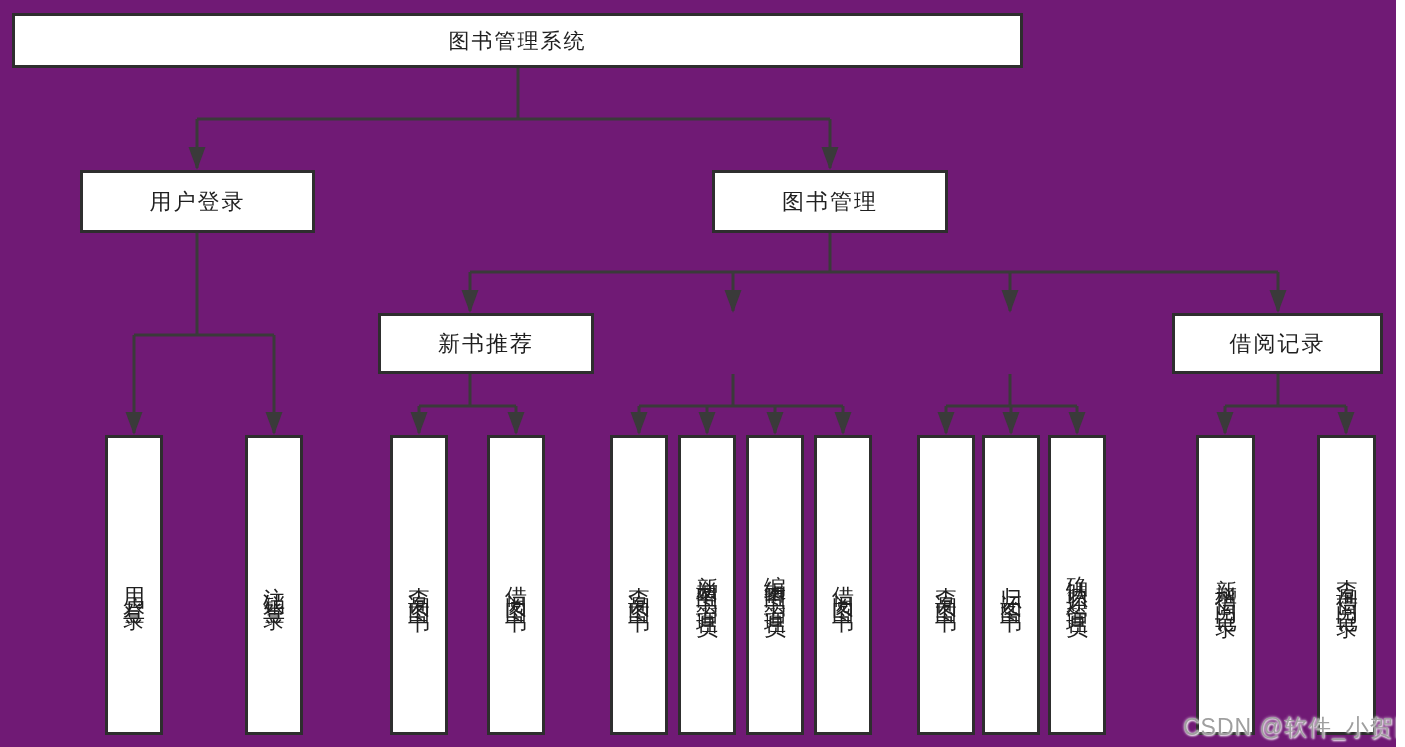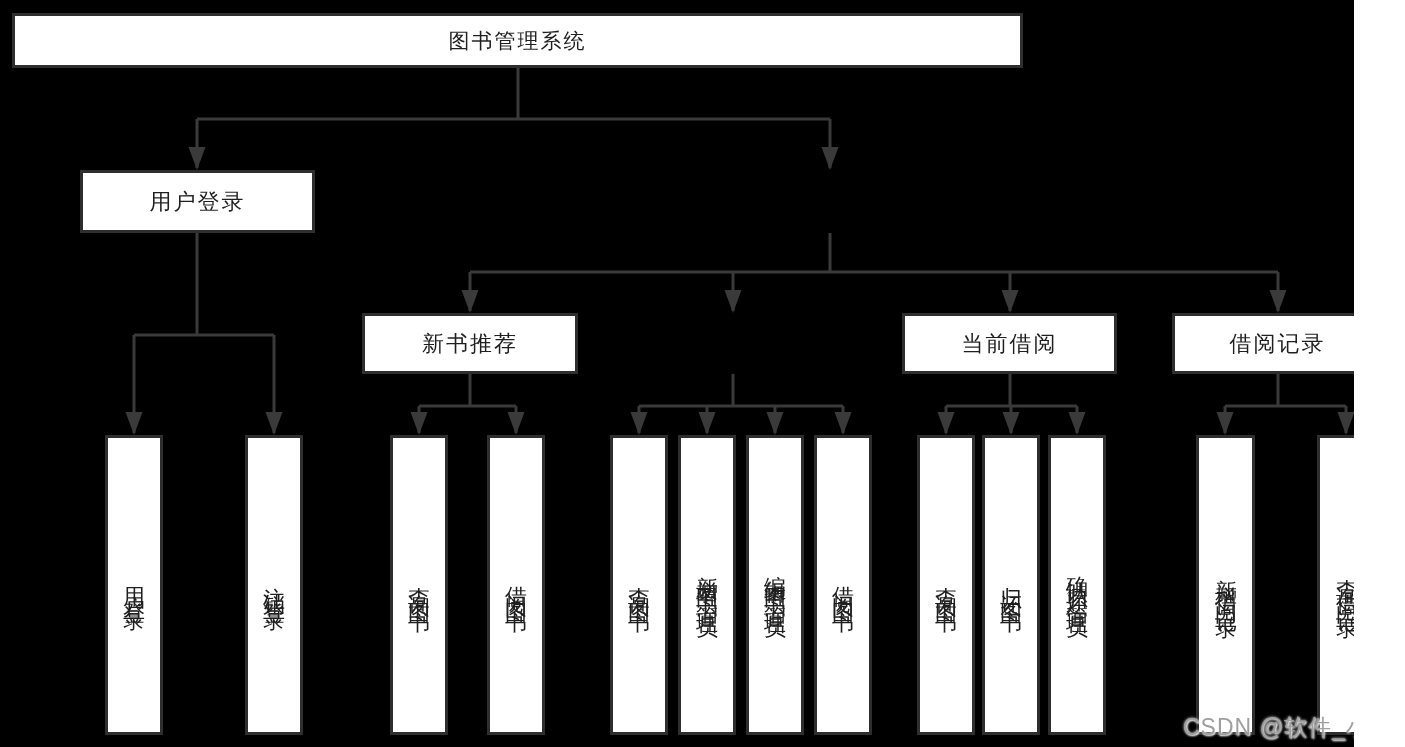--- a/index.html
+++ b/index.html
@@ -1,22 +1,23 @@
 <!DOCTYPE html>
 <html><head>
 <meta charset="utf-8">
 <style>
   html, body { margin: 0; padding: 0; background: #ffffff; }
   #canvas {
     position: relative;
     width: 1354px;
     height: 747px;
-    background: #000000;
+    background: #701a75;
     font-family: "Liberation Sans", sans-serif;
     overflow: hidden;
+    padding-left: 42px;
   }
   #wires { position: absolute; left: 0; top: 0; z-index: 1; }
   .hbox {
     position: absolute;
     box-sizing: border-box;
     border: 3px solid #2e2e2e;
     background: #ffffff;
     display: flex;
     align-items: center;
     justify-content: center;
@@ -99,23 +100,23 @@
         <use href="#ah" x="1011" y="435"></use>
       <use href="#ah" x="1077" y="435"></use>
       <use href="#ah" x="1225" y="435"></use>
         <use href="#ah" x="1346" y="435"></use>
     </g>
   </svg>
 
   <div class="hbox" style="left:12px;top:13px;width:1011px;height:55px;font-size:21px">图书管理系统</div>
 
   <div class="hbox" style="left:80px;top:170px;width:235px;height:63px">用户登录</div>
+  <div class="hbox" style="left:712px;top:170px;width:236px;height:63px">图书管理</div>
 
-  <div class="hbox" style="left:362px;top:313px;width:216px;height:61px">新书推荐</div>
-  <div class="hbox" style="left:902px;top:313px;width:215px;height:61px">当前借阅</div>
+  <div class="hbox" style="left:378px;top:313px;width:216px;height:61px">新书推荐</div>
   <div class="hbox" style="left:1172px;top:313px;width:211px;height:61px">借阅记录</div>
 
   <div class="vbox" style="left:105px">用户登录</div>
   <div class="vbox" style="left:245px">注销登录</div>
 
   <div class="vbox" style="left:390px">查询图书</div>
   <div class="vbox" style="left:487px">借阅图书</div>
 
   <div class="vbox" style="left:610px">查询图书</div>
   <div class="vbox" style="left:678px;letter-spacing:6px">新增图书（管理员）</div>

